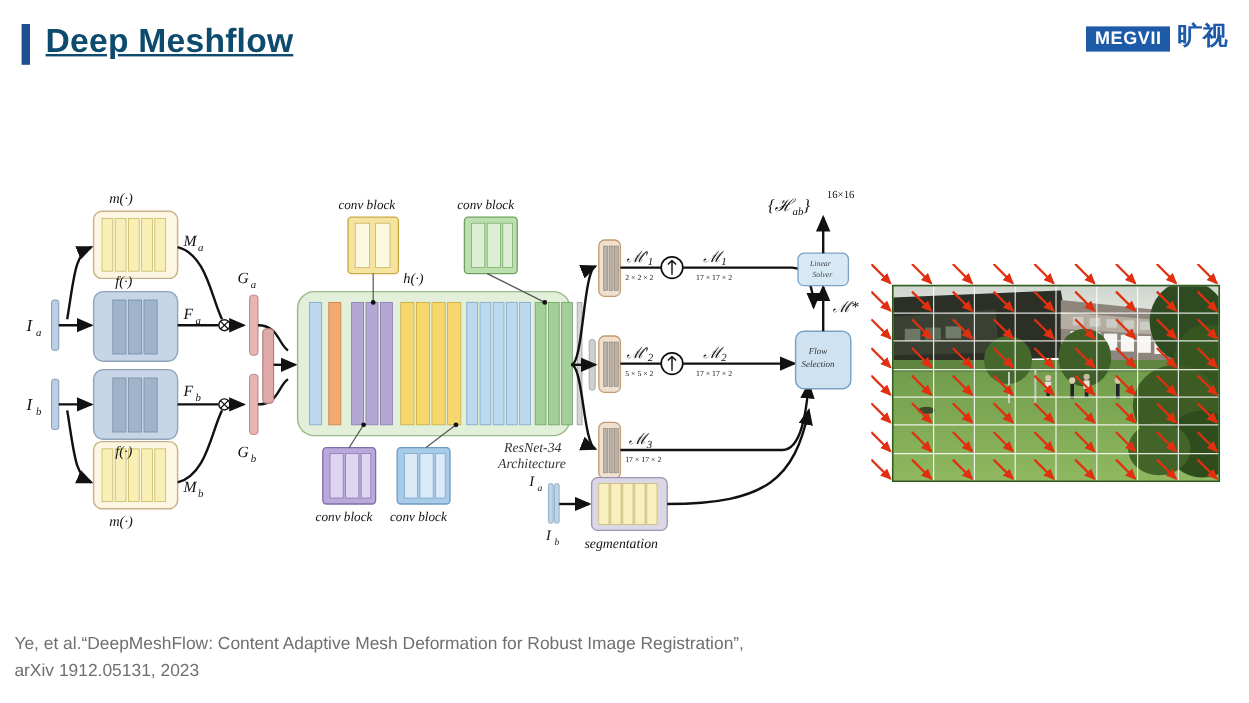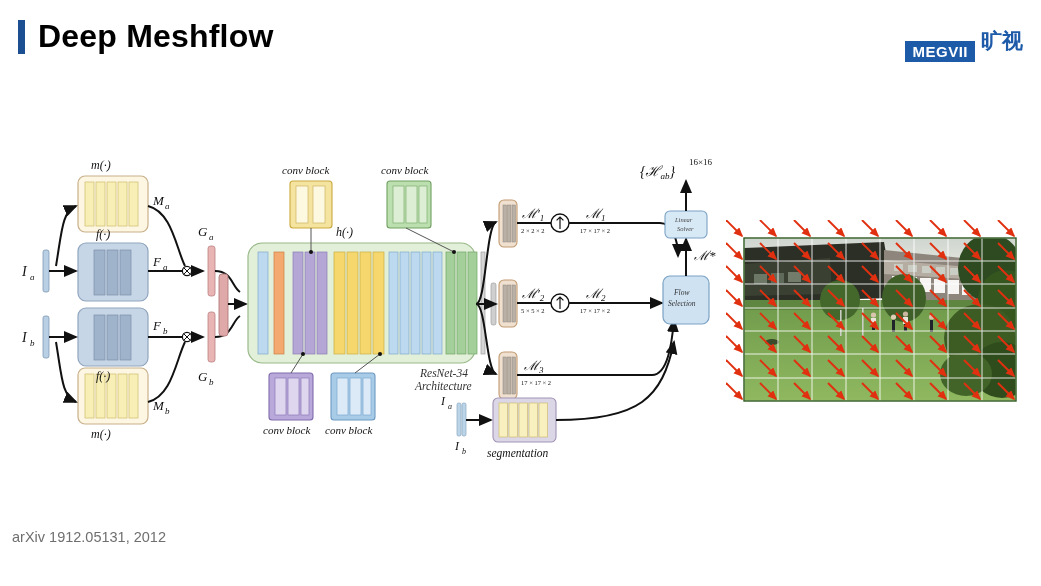--- a/index.html
+++ b/index.html
@@ -8,29 +8,29 @@
     font-family:"Liberation Sans",sans-serif;color:#333;
     position:relative;
   }
   
   .header{position:absolute;left:0;top:0;width:1041px;height:72px;}
   .title-accent{
     position:absolute;left:18px;top:20px;width:7px;height:34px;background:#1b4f91;
   }
   .page-title{
     position:absolute;left:38px;top:18px;
-    font-size:32px;font-weight:bold;color:#000000;letter-spacing:.2px;
+    font-size:28px;font-weight:bold;color:#0c4a6e;letter-spacing:.2px;
     font-family:"Liberation Sans",sans-serif;
+    text-decoration:underline;
   }
   .logo{position:absolute;right:18px;top:22px;display:flex;align-items:center;gap:6px;}
   .logo-mark{
     background:#1d5aa8;color:#fff;font-weight:bold;font-size:15px;
     padding:3px 7px 3px 7px;letter-spacing:.5px;line-height:1;
     font-family:"Liberation Sans",sans-serif;
-    margin-top:19px;
   }
   .logo-cn{color:#1d5aa8;font-weight:bold;font-size:21px;line-height:1;
     font-family:Liberation Mono, monospace;}
 
   
   .figure{position:absolute;left:0;top:80px;width:1041px;height:420px;}
   svg.diagram{position:absolute;left:0;top:0;}
 
   
   .photo-wrap{position:absolute;left:744px;top:238px;width:272px;height:163px;}
@@ -508,14 +508,15 @@
       <line x1="136" y1="163" x2="152" y2="179"></line>
         <line x1="170" y1="163" x2="186" y2="179"></line>
       <line x1="204" y1="163" x2="220" y2="179"></line>
         <line x1="238" y1="163" x2="254" y2="179"></line>
       <line x1="272" y1="163" x2="288" y2="179"></line>
     </g>
   </svg>
 </div>
 
 <div class="caption">
-  <div>arXiv 1912.05131, 2012</div>
+  <div>Ye, et al.“DeepMeshFlow: Content Adaptive Mesh Deformation for Robust Image Registration”,</div>
+  <div>arXiv 1912.05131, 2023</div>
 </div>
 
 </body></html>

